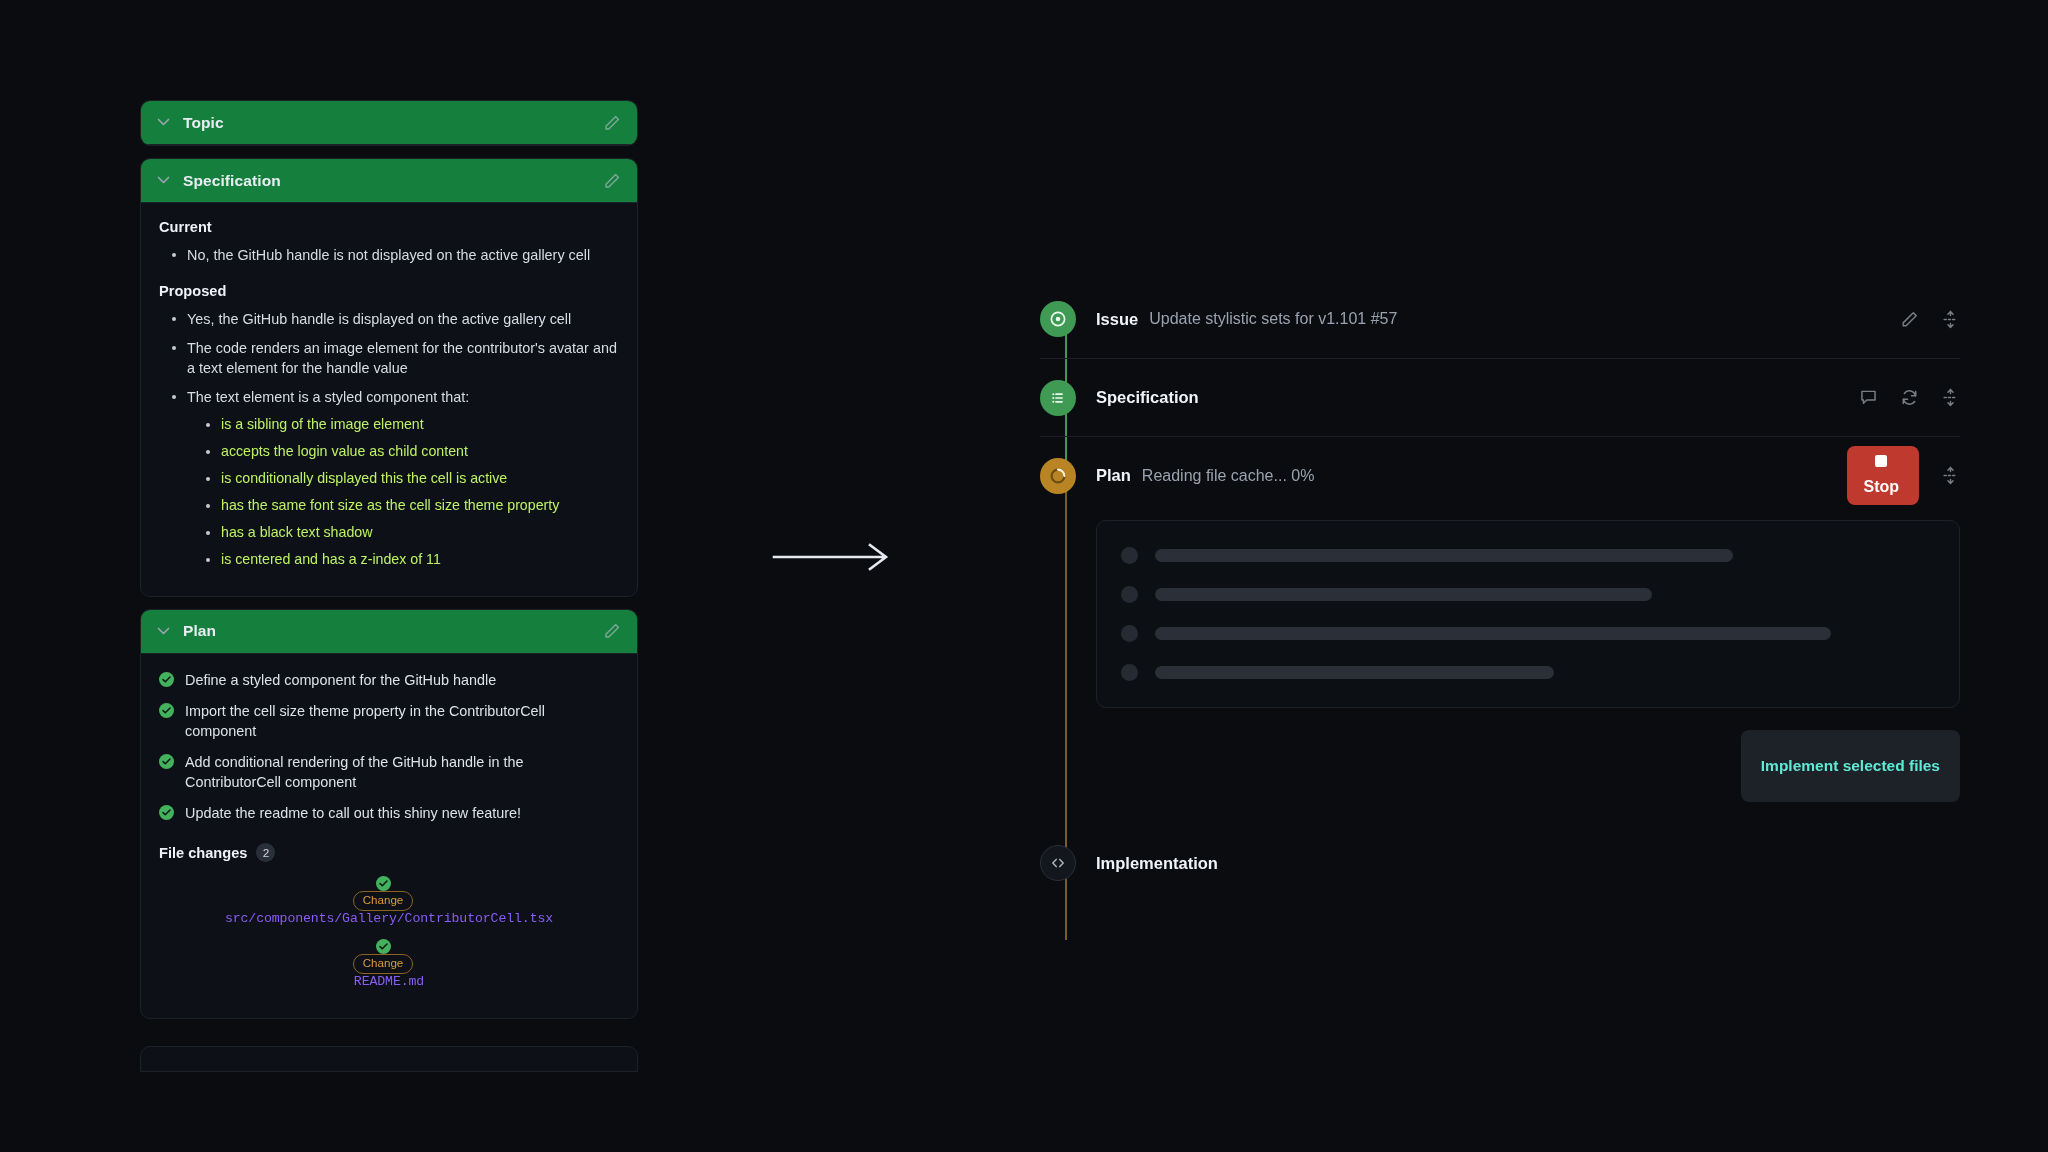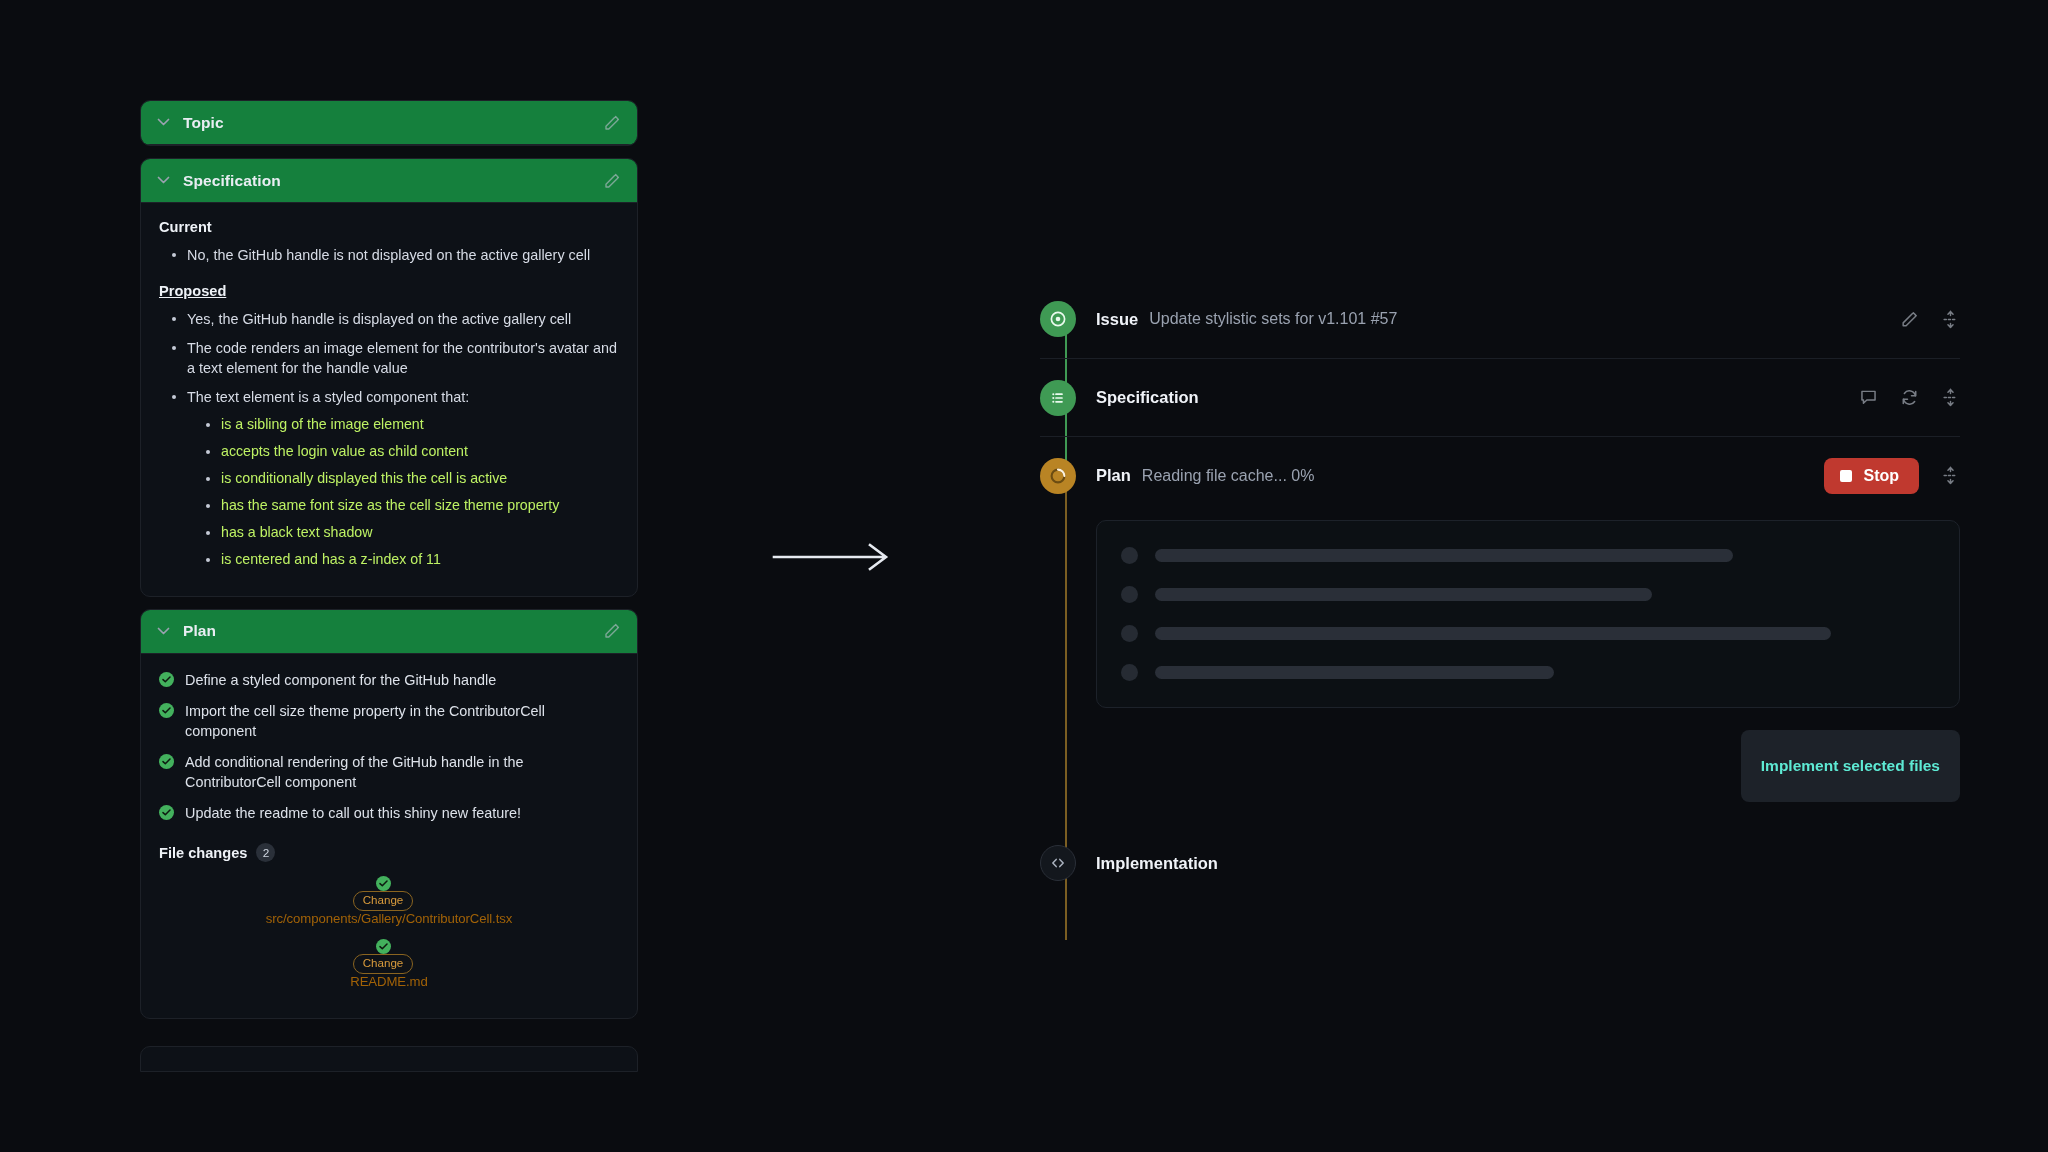--- a/index.html
+++ b/index.html
@@ -47,21 +47,21 @@
   .pencil { width: 18px; height: 18px; flex: 0 0 auto; opacity: .62; }
   .card-body { padding: 16px 18px 18px 18px; }
 
   .topic-text {
     font-size: 14.6px; line-height: 1.45; color: #dfe4ec;
   }
   .sec-label {
     font-size: 14.6px; font-weight: 700; color: #eef2f7;
     margin-bottom: 10px;
   }
-  .sec-label.second { margin-top: 18px; text-decoration: underline; }
+  .sec-label.second { margin-top: 18px; }
   ul.bullets { list-style: none; margin: 0 0 0 10px; }
   ul.bullets > li {
     position: relative;
     padding-left: 18px;
     margin-bottom: 8px;
     font-size: 14.4px;
     line-height: 1.42;
     color: #d7dce6;
   }
   ul.bullets > li::before {
@@ -121,22 +121,22 @@
     border: 1px solid #8a6420;
     color: #d99b3c;
     border-radius: 11px;
     font-size: 11.6px;
     padding: 2px 9px 3px 9px;
     margin-right: 12px;
     line-height: 1.1;
     white-space: nowrap;
   }
   .file-path {
-    font-family: Liberation Sans, sans-serif;
-    font-size: 13.2px; color: #a16207; letter-spacing: -.1px;
+    font-family: Liberation Mono, monospace;
+    font-size: 13.2px; color: #8b5cf6; letter-spacing: -.1px;
   }
   .ghost-card {
     position: absolute;
     left: 140px; top: 1046px;
     width: 498px; height: 26px;
     background: #0d1117;
     border: 1px solid #1d2128;
     border-radius: 10px 10px 0 0;
   }
 
@@ -192,21 +192,21 @@
     margin-left: auto;
     display: flex; align-items: center; gap: 22px;
   }
   .ico { width: 19px; height: 19px; opacity: .6; }
   .stop-btn {
     display: flex; align-items: center; gap: 11px;
     background: #c0392f;
     border-radius: 8px;
     padding: 9px 20px 9px 16px;
     color: #fff;
-    font-size: 16px; font-weight: 700;
+    font-size: 16px; font-weight: 700; flex-direction: column;
   }
   .stop-square { width: 12px; height: 12px; background: #fff; border-radius: 2px; }
 
   .skeleton-wrap { padding-left: 56px; padding-top: 6px; }
   .skeleton-box {
     border: 1px solid #1d222a;
     border-radius: 10px;
     background: #0c1014;
     padding: 26px 24px;
   }

